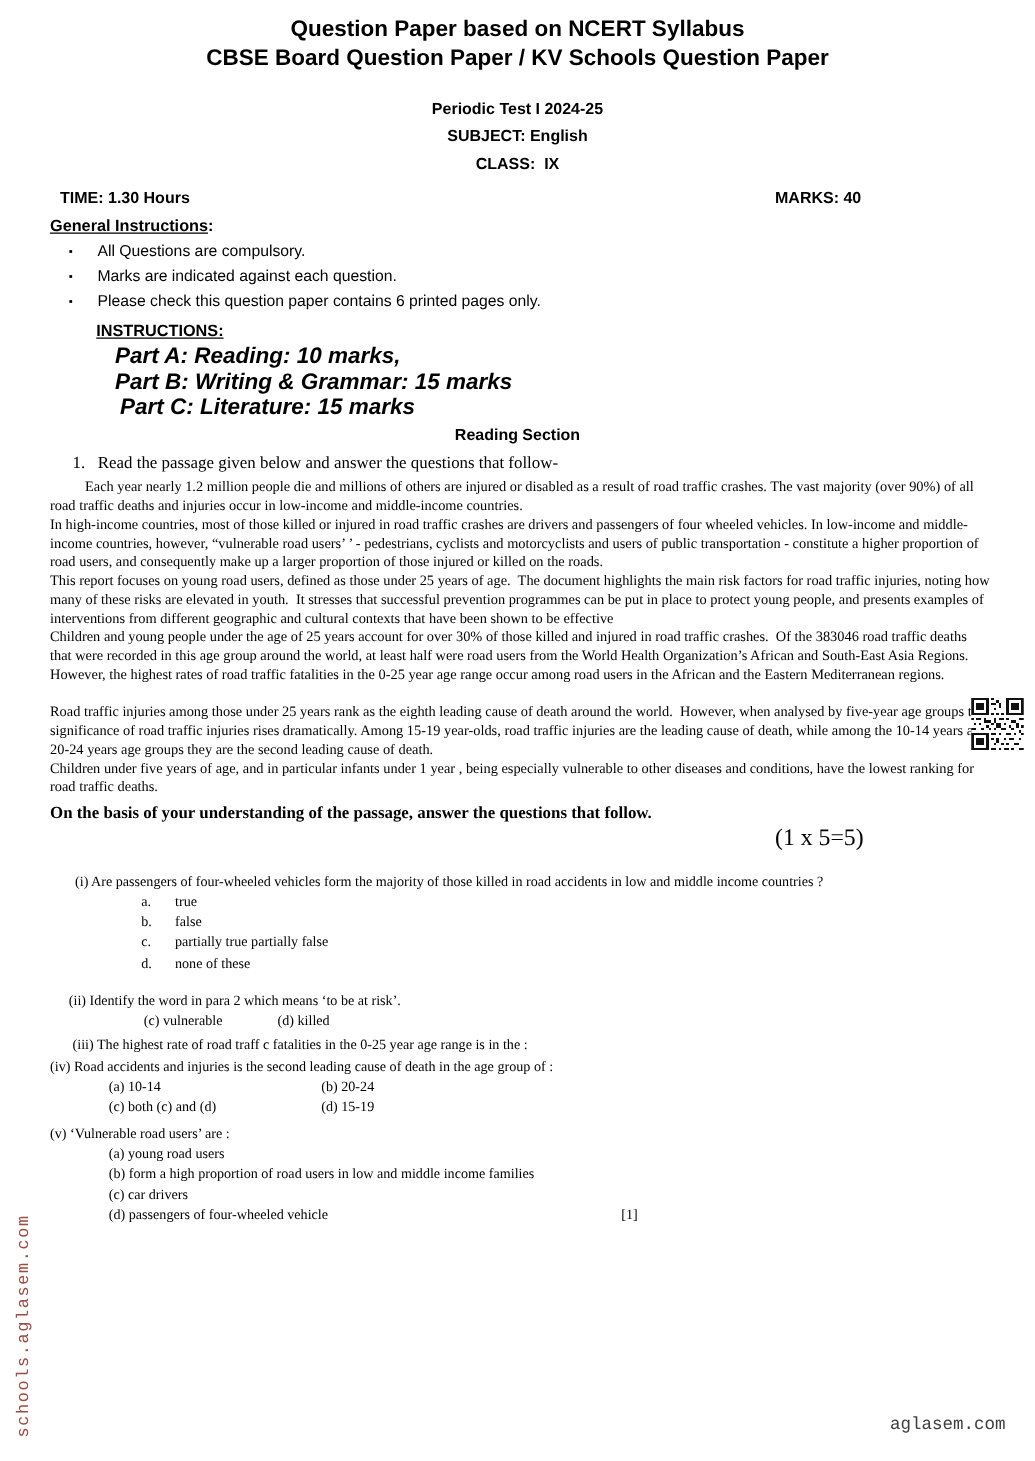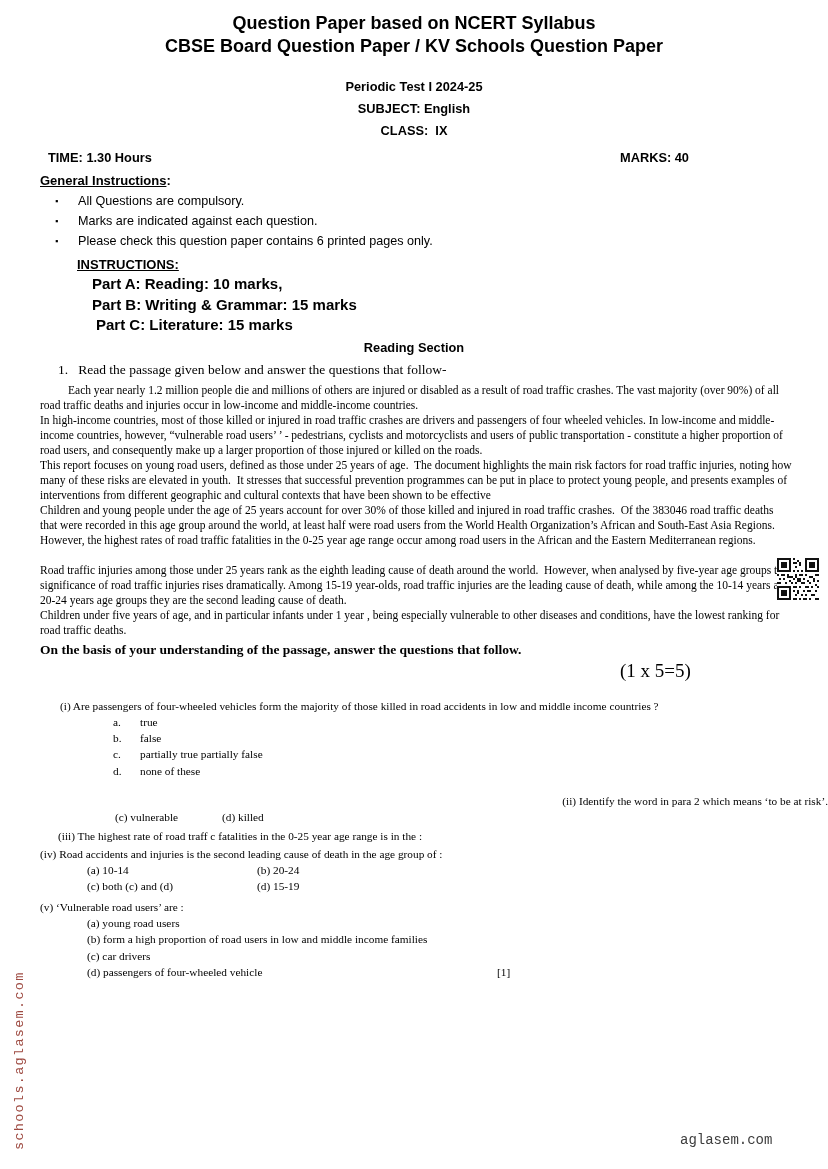--- a/index.html
+++ b/index.html
@@ -16,58 +16,58 @@
   .meta-time{position:absolute;left:48px;top:0;}
   .meta-marks{position:absolute;left:620px;top:0;}
   
   .gi-heading{margin:6px 0 0 40px;font-weight:bold;font-size:13px;}
   .gi-heading .u{text-decoration:underline;}
   .bullet-list{margin:3px 0 0 0;padding:0;list-style:none;}
   .bullet-list li{position:relative;margin-left:78px;font-size:12.6px;line-height:20px;}
   .bullet-list li::before{content:"▪";position:absolute;left:-23px;top:0;font-size:9px;}
   .sub-ins{margin:6px 0 0 77px;font-weight:bold;font-size:13px;text-decoration:underline;}
   .parts{margin-top:2px;}
-  .parts p{margin:0 0 0 92px;font-weight:bold;font-size:15px;line-height:20.5px;}
+  .parts p{margin:0 0 0 92px;font-weight:bold;font-size:18px;line-height:20.5px;font-style:italic;}
   .parts p.part-c{margin-left:96px;}
   
   .section-title{margin-top:4px;text-align:center;font-weight:bold;font-size:12.8px;}
   .q1-heading{margin:7px 0 0 58px;font-family:"Liberation Serif",serif;font-size:13.5px;}
   .passage{margin:5px 0 0 40px;width:752px;font-family:"Liberation Serif",serif;
            font-size:11.5px;line-height:15px;}
   .passage p{margin:0;white-space:pre-wrap;}
   .passage p.indent{text-indent:28px;}
   .passage p.gap-top{margin-top:15px;}
   .understanding{margin:4px 0 0 40px;font-family:"Liberation Serif",serif;font-weight:bold;font-size:13.5px;}
   .marks-scheme{margin:2px 0 16px 620px;font-family:"Liberation Serif",serif;font-size:19px;}
   
   .questions{font-family:"Liberation Serif",serif;font-size:11.3px;line-height:16.3px;}
   .q-label{margin:0;}
   .q-i{margin:8px 0 0 60px;}
   .opts-i{margin-left:113px;}
   .opts-i .opt-key{display:inline-block;width:27px;}
-  .q-ii{margin:14px 0 0 55px;text-align:right;}
+  .q-ii{margin:14px 0 0 55px;}
   .opts-ii{margin-left:115px;}
   .opts-ii .cell-a{display:inline-block;width:107px;}
   .q-iii{margin:2px 0 0 58px;}
   .opts-iii{margin-left:87px;}
   .q-iv{margin:2px 0 0 40px;}
   .opts-iv{margin-left:87px;}
   .opts-iv .cell-a{display:inline-block;width:170px;}
   .q-v{margin:4px 0 0 40px;}
   .opts-v{margin-left:87px;}
   .opt-row{position:relative;}
   .marks-badge{position:absolute;left:410px;top:0;}
   
   .side-watermark{
     position:absolute;left:12px;top:1150px;transform:rotate(-90deg);transform-origin:0 0;
     font-family:"Liberation Mono",monospace;font-size:13.5px;letter-spacing:1.3px;
     color:var(--watermark,#9e4b42);white-space:nowrap;
   }
   .footer-brand{
-    position:absolute;left:680px;top:1132px;
+    position:absolute;left:712px;top:1132px;
     font-family:"Liberation Mono",monospace;font-size:14px;color:var(--footer,#3d3d3d);
   }
   .qr{position:absolute;left:777px;top:558px;width:42px;height:42px;background:#fff;}
 </style>
 </head>
 <body>
 
 <div>
 
   <div class="title">

